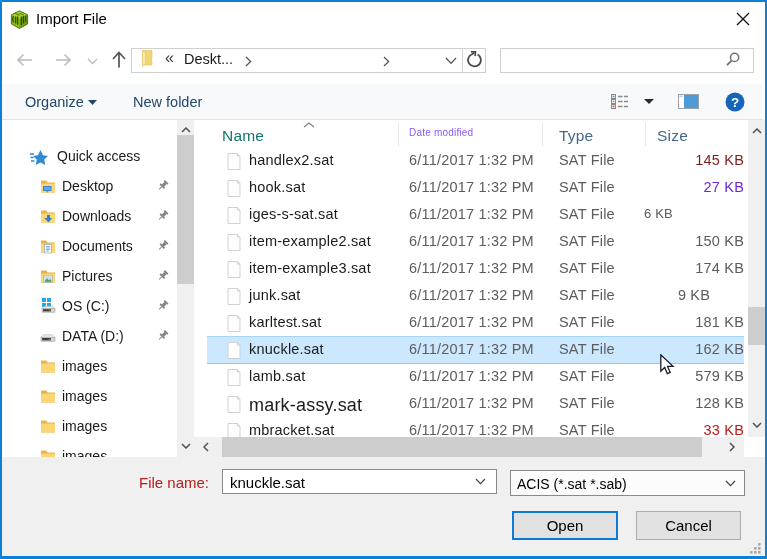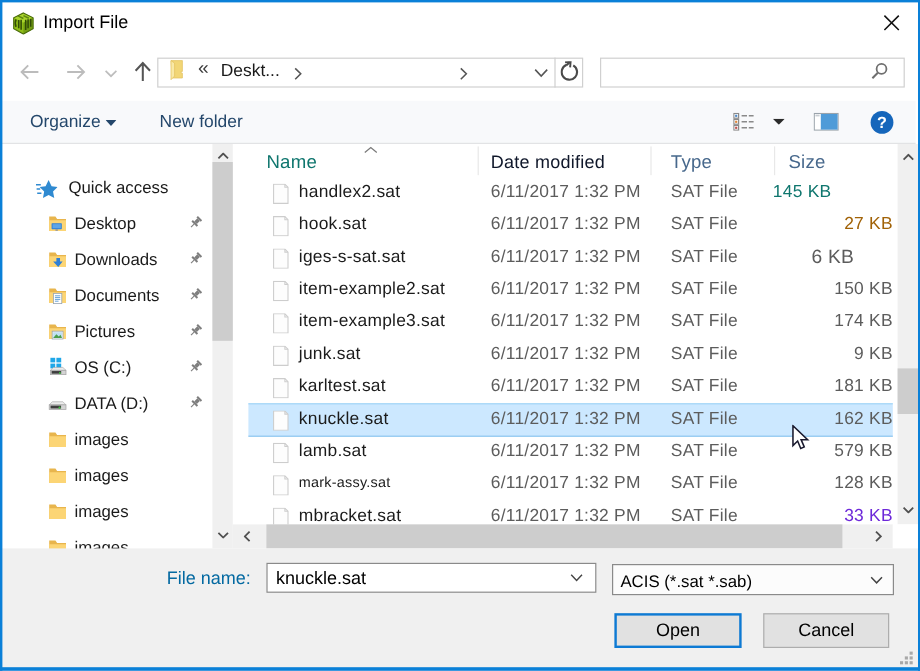--- a/index.html
+++ b/index.html
@@ -297,57 +297,57 @@
       </svg>
     </div>
 <div class="abs txt" style="left:62px;top:448px;font-size:14px">images</div>
 
 <div class="abs txt" style="left:222px;top:127px;color:#0f766e;font-size:15.5px;letter-spacing:0.2px">Name</div>
 <div class="abs" style="left:303px;top:122px">
       <svg width="12" height="6" viewBox="0 0 12 6">
         <path d="M1 5 L6 1 L11 5" stroke="#7b7b7b" stroke-width="1.1" fill="none"></path>
       </svg>
     </div>
-<div class="abs txt" style="left:409px;top:127px;color:#0f172a;font-size:15px;letter-spacing:0.2px">Date modified</div>
+<div class="abs txt" style="left:409px;top:127px;color:#8b5cf6;font-size:10px;letter-spacing:0.2px">Date modified</div>
 <div class="abs txt" style="left:559px;top:127px;color:#47688c;font-size:15.5px;letter-spacing:0.2px">Type</div>
 <div class="abs txt" style="left:657px;top:127px;color:#47688c;font-size:15.5px;letter-spacing:0.2px">Size</div>
 <div class="abs" style="left:398px;top:122px;width:1px;height:24px;background:#e8e8e8"></div>
 <div class="abs" style="left:542px;top:122px;width:1px;height:24px;background:#e8e8e8"></div>
 <div class="abs" style="left:645px;top:122px;width:1px;height:24px;background:#e8e8e8"></div>
 <div class="abs" style="left:207px;top:336px;width:537px;height:28px;background:#cce8ff;border-top:1px solid #a4d5f7;border-bottom:1px solid #8ec6ef"></div>
 <div class="abs" style="left:227px;top:153px">
       <svg width="14" height="17" viewBox="0 0 14 17">
         <path d="M1 0.5 H10.4 L13 3.1 V16.5 H1z" fill="#fdfdfd" stroke="#cdcdcd" stroke-width="0.9"></path>
         <path d="M10.4 0.5 V3.1 H13" fill="none" stroke="#cdcdcd" stroke-width="0.9"></path>
       </svg>
     </div>
 <div class="abs txt" style="left:249px;top:152px;color:#1b1b1b;font-size:14.5px;letter-spacing:0.2px">handlex2.sat</div>
 <div class="abs txt" style="left:409px;top:152px;color:#5c5c5c;font-size:14.5px;letter-spacing:0.2px">6/11/2017 1:32 PM</div>
 <div class="abs txt" style="left:559px;top:152px;color:#5c5c5c;font-size:14.5px;letter-spacing:0.2px">SAT File</div>
-<div class="abs txt" style="left:644px;top:152px;width:100px;text-align:left;color:#0f766e;font-size:14.5px;letter-spacing:0.2px">145 KB</div>
+<div class="abs txt" style="left:644px;top:152px;width:100px;text-align:right;color:#7f1d1d;font-size:14.5px;letter-spacing:0.2px">145 KB</div>
 <div class="abs" style="left:227px;top:180px">
       <svg width="14" height="17" viewBox="0 0 14 17">
         <path d="M1 0.5 H10.4 L13 3.1 V16.5 H1z" fill="#fdfdfd" stroke="#cdcdcd" stroke-width="0.9"></path>
         <path d="M10.4 0.5 V3.1 H13" fill="none" stroke="#cdcdcd" stroke-width="0.9"></path>
       </svg>
     </div>
 <div class="abs txt" style="left:249px;top:179px;color:#1b1b1b;font-size:14.5px;letter-spacing:0.2px">hook.sat</div>
 <div class="abs txt" style="left:409px;top:179px;color:#5c5c5c;font-size:14.5px;letter-spacing:0.2px">6/11/2017 1:32 PM</div>
 <div class="abs txt" style="left:559px;top:179px;color:#5c5c5c;font-size:14.5px;letter-spacing:0.2px">SAT File</div>
-<div class="abs txt" style="left:644px;top:179px;width:100px;text-align:right;color:#a16207;font-size:14.5px;letter-spacing:0.2px">27 KB</div>
+<div class="abs txt" style="left:644px;top:179px;width:100px;text-align:right;color:#6d28d9;font-size:14.5px;letter-spacing:0.2px">27 KB</div>
 <div class="abs" style="left:227px;top:207px">
       <svg width="14" height="17" viewBox="0 0 14 17">
         <path d="M1 0.5 H10.4 L13 3.1 V16.5 H1z" fill="#fdfdfd" stroke="#cdcdcd" stroke-width="0.9"></path>
         <path d="M10.4 0.5 V3.1 H13" fill="none" stroke="#cdcdcd" stroke-width="0.9"></path>
       </svg>
     </div>
 <div class="abs txt" style="left:249px;top:206px;color:#1b1b1b;font-size:14.5px;letter-spacing:0.2px">iges-s-sat.sat</div>
 <div class="abs txt" style="left:409px;top:206px;color:#5c5c5c;font-size:14.5px;letter-spacing:0.2px">6/11/2017 1:32 PM</div>
 <div class="abs txt" style="left:559px;top:206px;color:#5c5c5c;font-size:14.5px;letter-spacing:0.2px">SAT File</div>
-<div class="abs txt" style="left:644px;top:206px;width:100px;text-align:center;color:#5c5c5c;font-size:16px;letter-spacing:0.2px">6 KB</div>
+<div class="abs txt" style="left:644px;top:206px;width:100px;text-align:left;color:#5c5c5c;font-size:13px;letter-spacing:0.2px">6 KB</div>
 <div class="abs" style="left:227px;top:234px">
       <svg width="14" height="17" viewBox="0 0 14 17">
         <path d="M1 0.5 H10.4 L13 3.1 V16.5 H1z" fill="#fdfdfd" stroke="#cdcdcd" stroke-width="0.9"></path>
         <path d="M10.4 0.5 V3.1 H13" fill="none" stroke="#cdcdcd" stroke-width="0.9"></path>
       </svg>
     </div>
 <div class="abs txt" style="left:249px;top:233px;color:#1b1b1b;font-size:14.5px;letter-spacing:0.2px">item-example2.sat</div>
 <div class="abs txt" style="left:409px;top:233px;color:#5c5c5c;font-size:14.5px;letter-spacing:0.2px">6/11/2017 1:32 PM</div>
 <div class="abs txt" style="left:559px;top:233px;color:#5c5c5c;font-size:14.5px;letter-spacing:0.2px">SAT File</div>
 <div class="abs txt" style="left:644px;top:233px;width:100px;text-align:right;color:#5c5c5c;font-size:14.5px;letter-spacing:0.2px">150 KB</div>
@@ -363,21 +363,21 @@
 <div class="abs txt" style="left:644px;top:260px;width:100px;text-align:right;color:#5c5c5c;font-size:14.5px;letter-spacing:0.2px">174 KB</div>
 <div class="abs" style="left:227px;top:288px">
       <svg width="14" height="17" viewBox="0 0 14 17">
         <path d="M1 0.5 H10.4 L13 3.1 V16.5 H1z" fill="#fdfdfd" stroke="#cdcdcd" stroke-width="0.9"></path>
         <path d="M10.4 0.5 V3.1 H13" fill="none" stroke="#cdcdcd" stroke-width="0.9"></path>
       </svg>
     </div>
 <div class="abs txt" style="left:249px;top:287px;color:#1b1b1b;font-size:14.5px;letter-spacing:0.2px">junk.sat</div>
 <div class="abs txt" style="left:409px;top:287px;color:#5c5c5c;font-size:14.5px;letter-spacing:0.2px">6/11/2017 1:32 PM</div>
 <div class="abs txt" style="left:559px;top:287px;color:#5c5c5c;font-size:14.5px;letter-spacing:0.2px">SAT File</div>
-<div class="abs txt" style="left:644px;top:287px;width:100px;text-align:right;color:#5c5c5c;font-size:14.5px;letter-spacing:0.2px">9 KB</div>
+<div class="abs txt" style="left:644px;top:287px;width:100px;text-align:center;color:#5c5c5c;font-size:14.5px;letter-spacing:0.2px">9 KB</div>
 <div class="abs" style="left:227px;top:315px">
       <svg width="14" height="17" viewBox="0 0 14 17">
         <path d="M1 0.5 H10.4 L13 3.1 V16.5 H1z" fill="#fdfdfd" stroke="#cdcdcd" stroke-width="0.9"></path>
         <path d="M10.4 0.5 V3.1 H13" fill="none" stroke="#cdcdcd" stroke-width="0.9"></path>
       </svg>
     </div>
 <div class="abs txt" style="left:249px;top:314px;color:#1b1b1b;font-size:14.5px;letter-spacing:0.2px">karltest.sat</div>
 <div class="abs txt" style="left:409px;top:314px;color:#5c5c5c;font-size:14.5px;letter-spacing:0.2px">6/11/2017 1:32 PM</div>
 <div class="abs txt" style="left:559px;top:314px;color:#5c5c5c;font-size:14.5px;letter-spacing:0.2px">SAT File</div>
 <div class="abs txt" style="left:644px;top:314px;width:100px;text-align:right;color:#5c5c5c;font-size:14.5px;letter-spacing:0.2px">181 KB</div>
@@ -400,34 +400,34 @@
 <div class="abs txt" style="left:249px;top:368px;color:#1b1b1b;font-size:14.5px;letter-spacing:0.2px">lamb.sat</div>
 <div class="abs txt" style="left:409px;top:368px;color:#5c5c5c;font-size:14.5px;letter-spacing:0.2px">6/11/2017 1:32 PM</div>
 <div class="abs txt" style="left:559px;top:368px;color:#5c5c5c;font-size:14.5px;letter-spacing:0.2px">SAT File</div>
 <div class="abs txt" style="left:644px;top:368px;width:100px;text-align:right;color:#5c5c5c;font-size:14.5px;letter-spacing:0.2px">579 KB</div>
 <div class="abs" style="left:227px;top:396px">
       <svg width="14" height="17" viewBox="0 0 14 17">
         <path d="M1 0.5 H10.4 L13 3.1 V16.5 H1z" fill="#fdfdfd" stroke="#cdcdcd" stroke-width="0.9"></path>
         <path d="M10.4 0.5 V3.1 H13" fill="none" stroke="#cdcdcd" stroke-width="0.9"></path>
       </svg>
     </div>
-<div class="abs txt" style="left:249px;top:395px;color:#1b1b1b;font-size:12px;letter-spacing:0.2px">mark-assy.sat</div>
+<div class="abs txt" style="left:249px;top:395px;color:#1b1b1b;font-size:18px;letter-spacing:0.2px">mark-assy.sat</div>
 <div class="abs txt" style="left:409px;top:395px;color:#5c5c5c;font-size:14.5px;letter-spacing:0.2px">6/11/2017 1:32 PM</div>
 <div class="abs txt" style="left:559px;top:395px;color:#5c5c5c;font-size:14.5px;letter-spacing:0.2px">SAT File</div>
 <div class="abs txt" style="left:644px;top:395px;width:100px;text-align:right;color:#5c5c5c;font-size:14.5px;letter-spacing:0.2px">128 KB</div>
 <div class="abs" style="left:227px;top:423px">
       <svg width="14" height="17" viewBox="0 0 14 17">
         <path d="M1 0.5 H10.4 L13 3.1 V16.5 H1z" fill="#fdfdfd" stroke="#cdcdcd" stroke-width="0.9"></path>
         <path d="M10.4 0.5 V3.1 H13" fill="none" stroke="#cdcdcd" stroke-width="0.9"></path>
       </svg>
     </div>
 <div class="abs txt" style="left:249px;top:422px;color:#1b1b1b;font-size:14.5px;letter-spacing:0.2px">mbracket.sat</div>
 <div class="abs txt" style="left:409px;top:422px;color:#5c5c5c;font-size:14.5px;letter-spacing:0.2px">6/11/2017 1:32 PM</div>
 <div class="abs txt" style="left:559px;top:422px;color:#5c5c5c;font-size:14.5px;letter-spacing:0.2px">SAT File</div>
-<div class="abs txt" style="left:644px;top:422px;width:100px;text-align:right;color:#6d28d9;font-size:14.5px;letter-spacing:0.2px">33 KB</div>
+<div class="abs txt" style="left:644px;top:422px;width:100px;text-align:right;color:#b91c1c;font-size:14.5px;letter-spacing:0.2px">33 KB</div>
 <div class="abs" style="left:748px;top:120px;width:17px;height:317px;background:#f0f0f0"></div>
 <div class="abs" style="left:752px;top:128px">
       <svg width="10" height="6" viewBox="0 0 10 6">
         <path d="M1 5 L5 1 L9 5" stroke="#505050" stroke-width="1.5" fill="none"></path>
       </svg>
     </div>
 <div class="abs" style="left:748px;top:307px;width:17px;height:38px;background:#cdcdcd"></div>
 <div class="abs" style="left:752px;top:422px">
       <svg width="10" height="6" viewBox="0 0 10 6">
         <path d="M1 1 L5 5 L9 1" stroke="#505050" stroke-width="1.5" fill="none"></path>
@@ -441,21 +441,21 @@
     </div>
 <div class="abs" style="left:222px;top:437px;width:480px;height:20px;background:#cdcdcd"></div>
 <div class="abs" style="left:729px;top:442px">
       <svg width="6" height="10" viewBox="0 0 6 10">
         <path d="M1 1 L5 5 L1 9" stroke="#505050" stroke-width="1.5" fill="none"></path>
       </svg>
     </div>
 <div class="abs" style="left:744px;top:437px;width:21px;height:20px;background:#fff"></div>
 
 <div class="abs" style="left:0px;top:457px;width:767px;height:100px;background:#f0f0f0"></div>
-<div class="abs txt" style="left:139px;top:474px;font-size:15px;color:#0369a1">File name:</div>
+<div class="abs txt" style="left:139px;top:474px;font-size:15px;color:#b91c1c">File name:</div>
 <div class="abs" style="left:222px;top:469px;width:275px;height:25px;background:#fff;border:1px solid #8a8a8a"></div>
 <div class="abs txt" style="left:230px;top:474px;font-size:15px;color:#000">knuckle.sat</div>
 <div class="abs" style="left:475px;top:478px">
       <svg width="11" height="7" viewBox="0 0 11 7">
         <path d="M1 1 L5.5 5.7 L10 1" stroke="#444" stroke-width="1.2" fill="none"></path>
       </svg>
     </div>
 <div class="abs" style="left:510px;top:470px;width:235px;height:26px;background:#fcfcfc;border:1px solid #8a8a8a"></div>
 <div class="abs txt" style="left:517px;top:476px;font-size:14px;color:#000">ACIS (*.sat *.sab)</div>
 <div class="abs" style="left:725px;top:480px">

